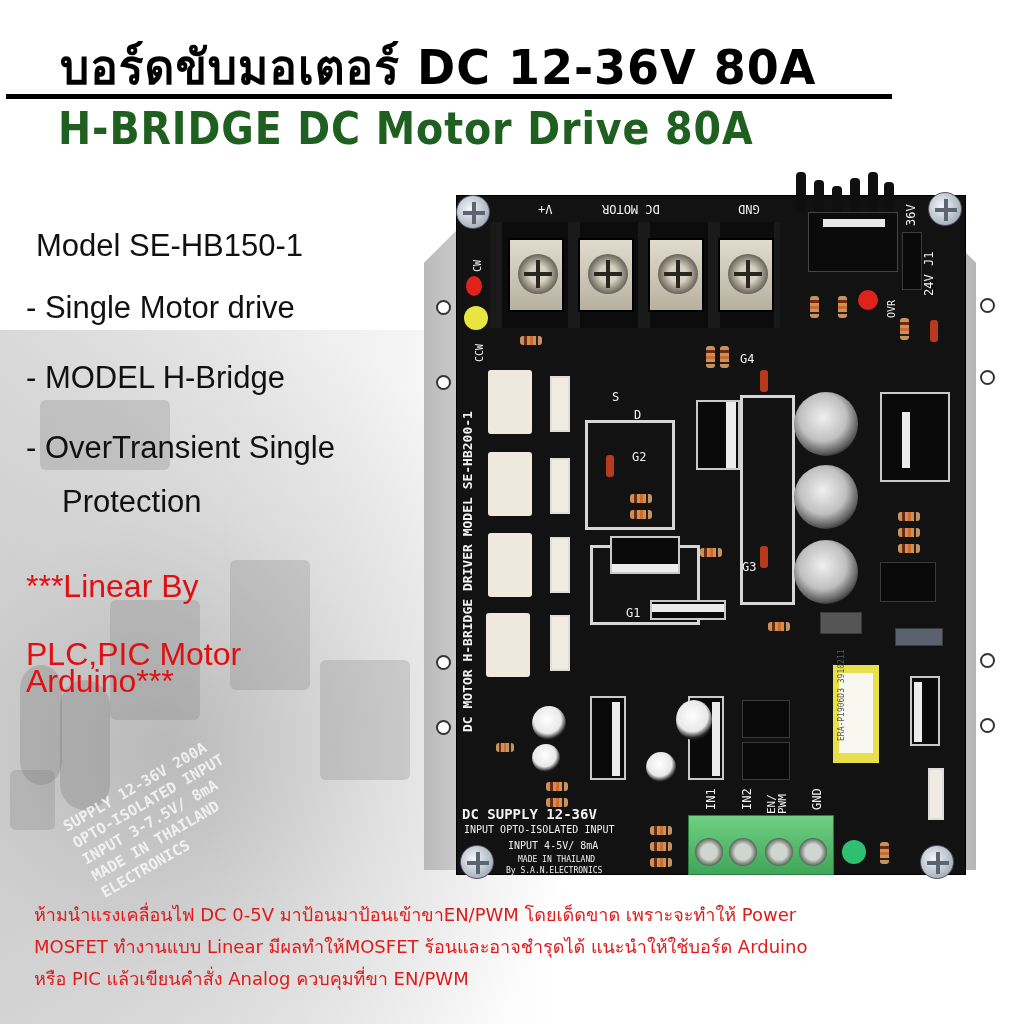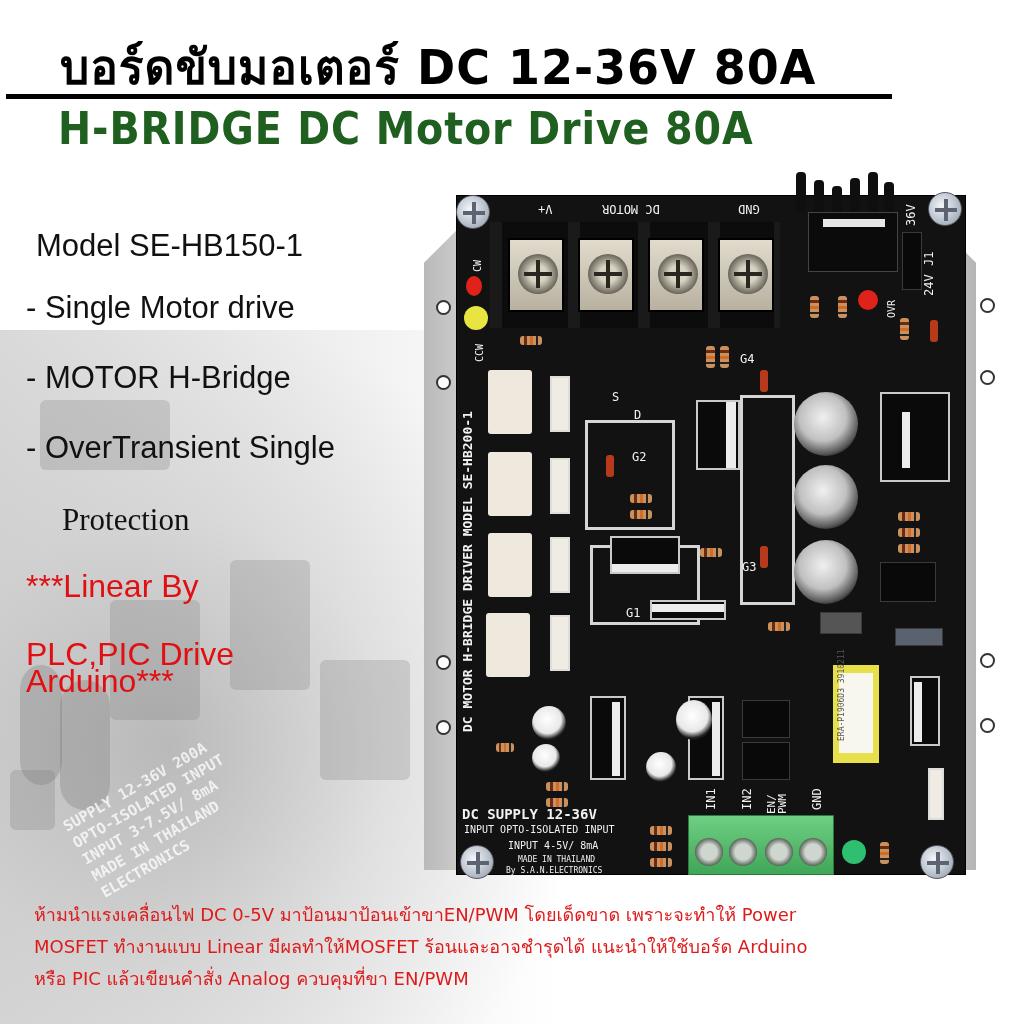--- a/index.html
+++ b/index.html
@@ -117,26 +117,26 @@
 <span>INPUT 3-7.5V/ 8mA</span>
 <span>MADE IN THAILAND</span>
 <span>ELECTRONICS</span></div>
 
 <div class="title-th">บอร์ดขับมอเตอร์ DC 12-36V 80A</div>
 <div class="title-rule"></div>
 <div class="title-en">H-BRIDGE DC Motor Drive 80A</div>
 
 <div class="spec" style="left:36px;top:228px;">Model SE-HB150-1</div>
 <div class="spec" style="left:26px;top:290px;">- Single Motor drive</div>
-<div class="spec" style="left:26px;top:360px;">- MOTOR H-Bridge</div>
+<div class="spec" style="left:26px;top:360px;">- MODEL H-Bridge</div>
 <div class="spec" style="left:26px;top:430px;">- OverTransient Single</div>
-<div class="spec" style="left:62px;top:502px;font-family:Liberation Serif, serif;">Protection</div>
+<div class="spec" style="left:62px;top:484px;">Protection</div>
 
 <div class="red" style="left:26px;top:568px;">***Linear By</div>
-<div class="red" style="left:26px;top:636px;">PLC,PIC Drive</div>
+<div class="red" style="left:26px;top:636px;">PLC,PIC Motor</div>
 <div class="red" style="left:26px;top:663px;">Arduino***</div>
 
 <div>
   <div class="plate"></div>
   <div class="hole" style="left:436px;top:300px;"></div>
   <div class="hole" style="left:436px;top:375px;"></div>
   <div class="hole" style="left:436px;top:655px;"></div>
   <div class="hole" style="left:436px;top:720px;"></div>
   <div class="hole" style="left:980px;top:298px;"></div>
   <div class="hole" style="left:980px;top:370px;"></div>

